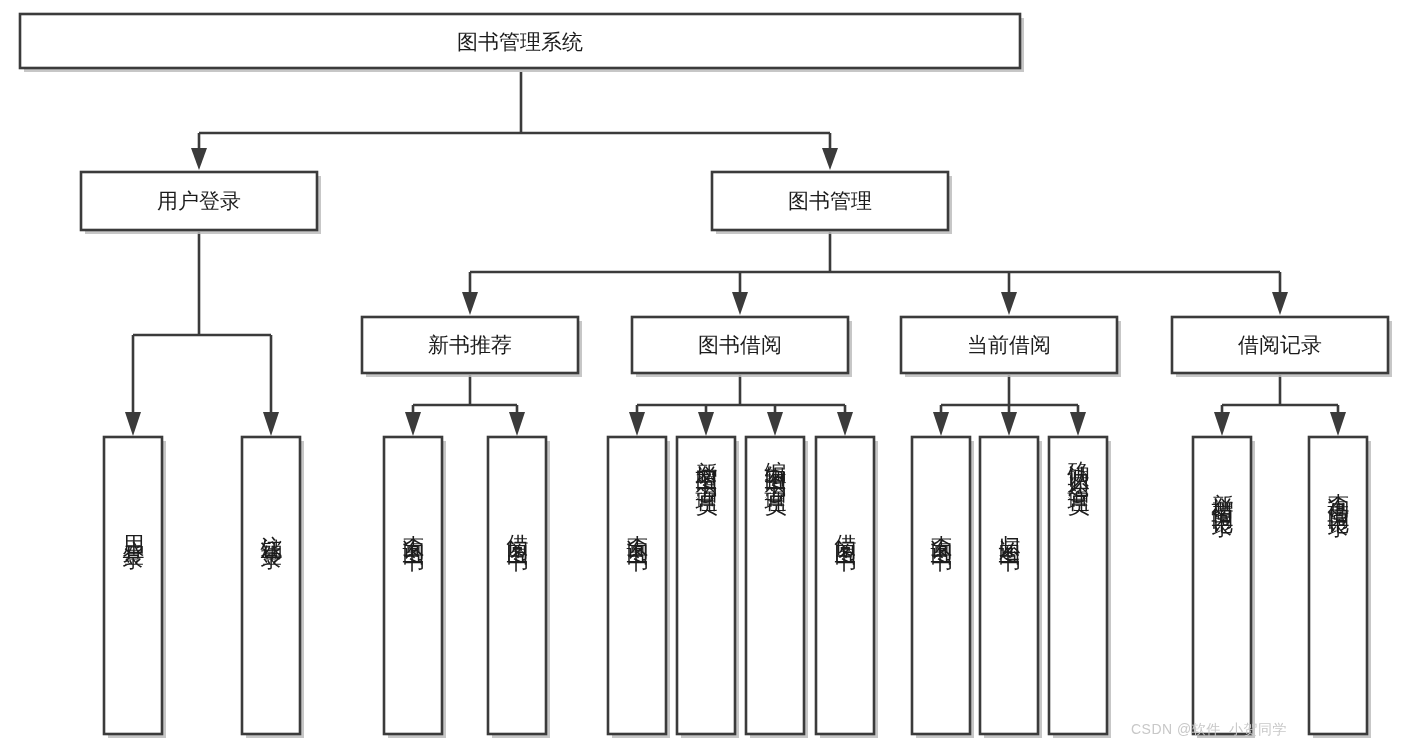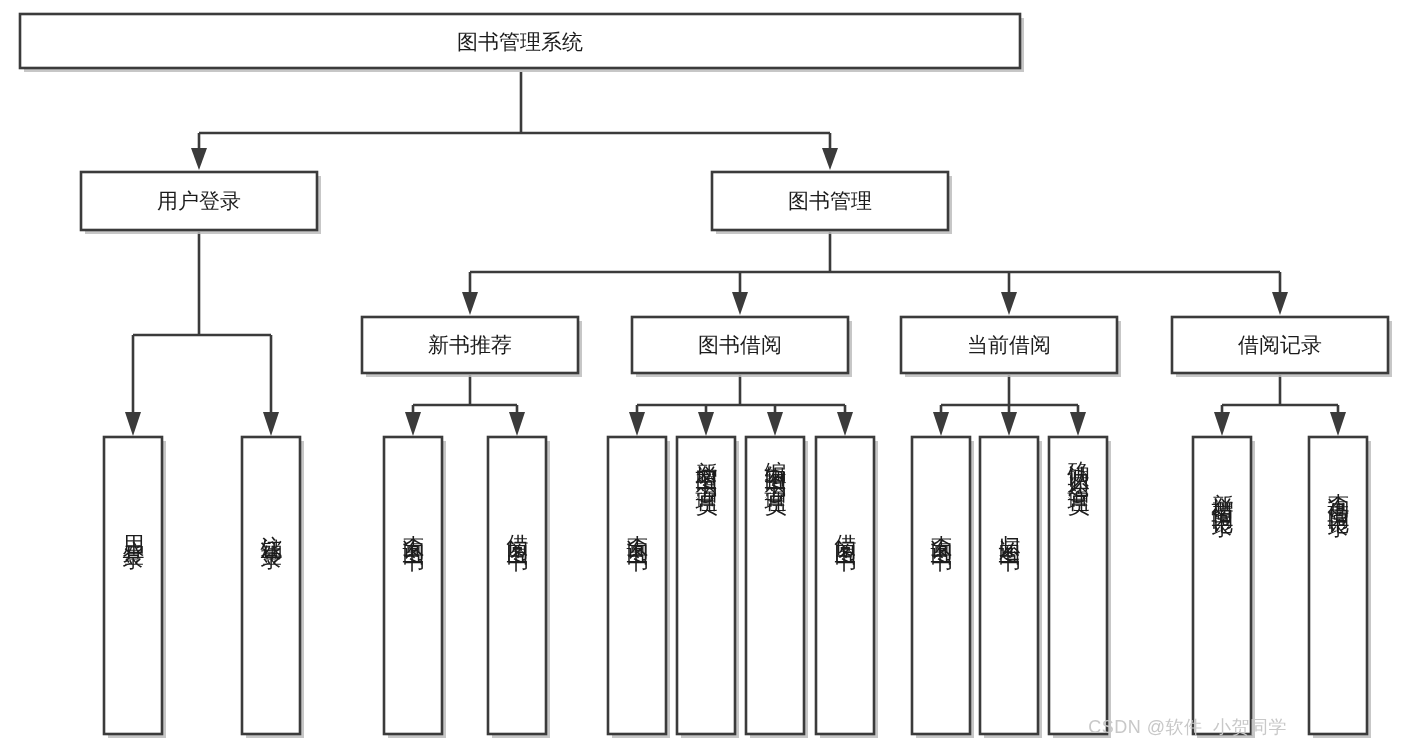--- a/index.html
+++ b/index.html
@@ -67,21 +67,21 @@
     line-height: 1.22;
     letter-spacing: 5px;
     color: #1c1c1c;
     white-space: nowrap;
   }
   .watermark {
     position: absolute;
     right: 14px;
     bottom: 8px;
     font-family: "Liberation Sans", "DejaVu Sans", sans-serif;
-    font-size: 18px;
+    font-size: 14px;
     color: #c8c8c8;
     letter-spacing: 0.5px;
     user-select: none;
   }
 </style>
 </head>
 <body>
 
 <div id="diagram-root">
 

